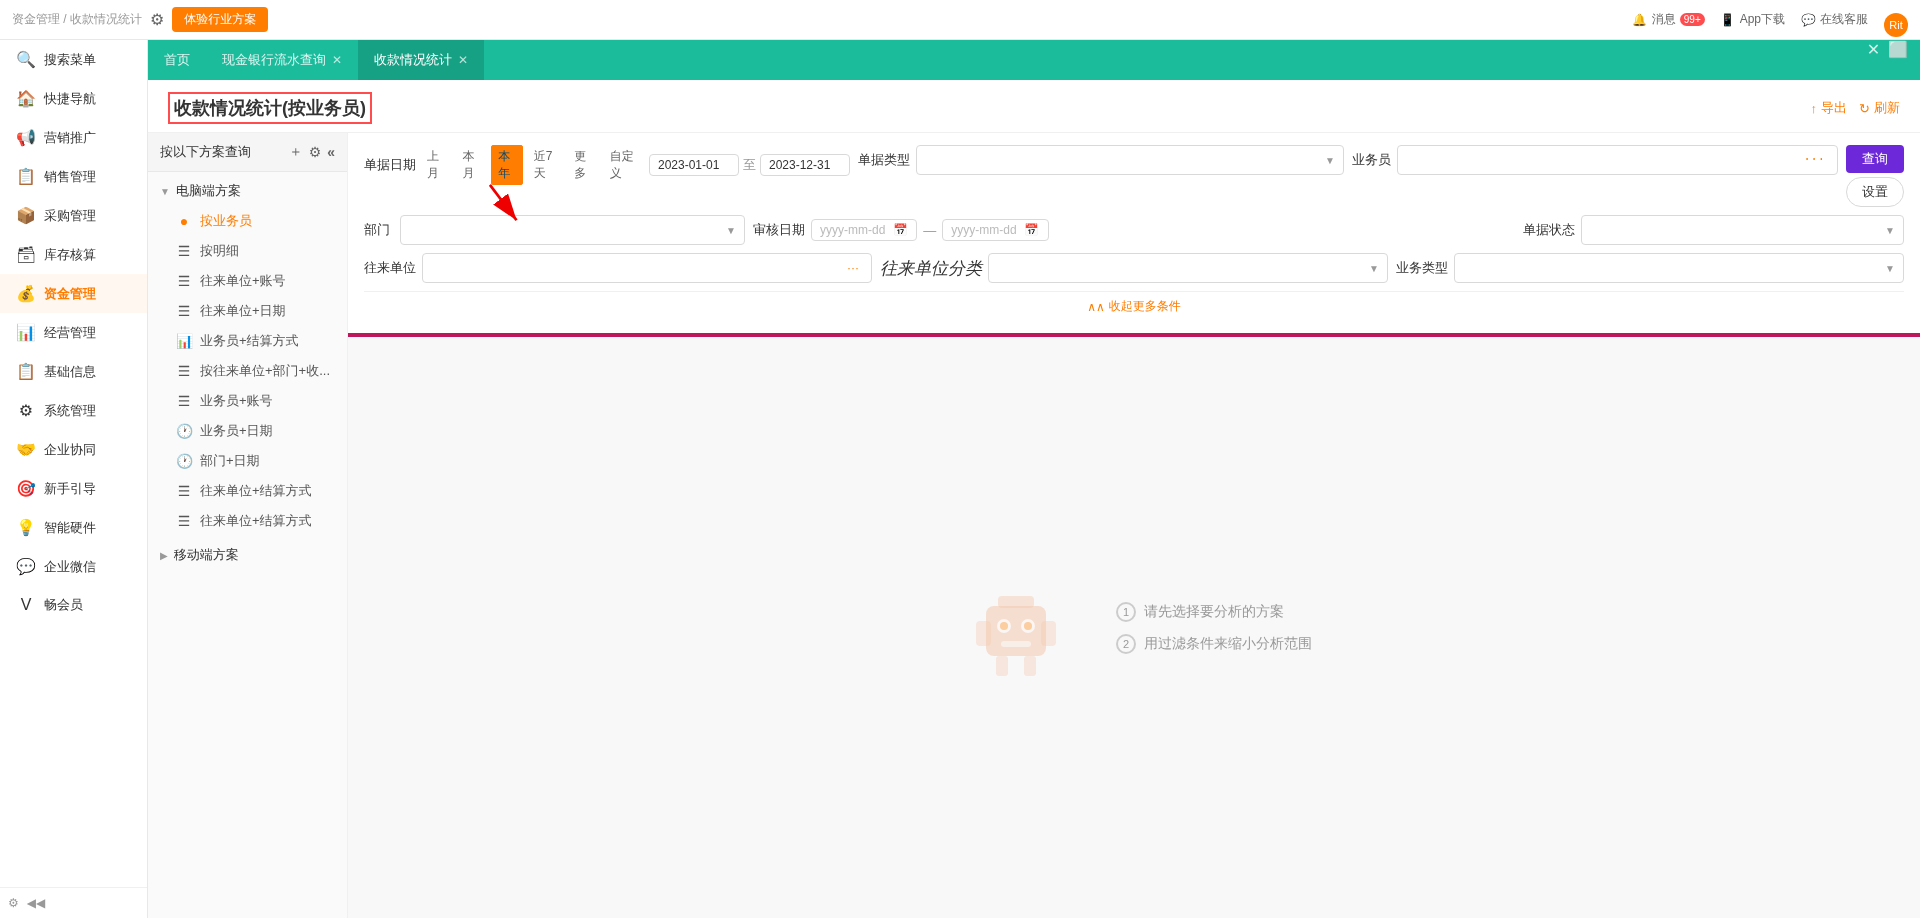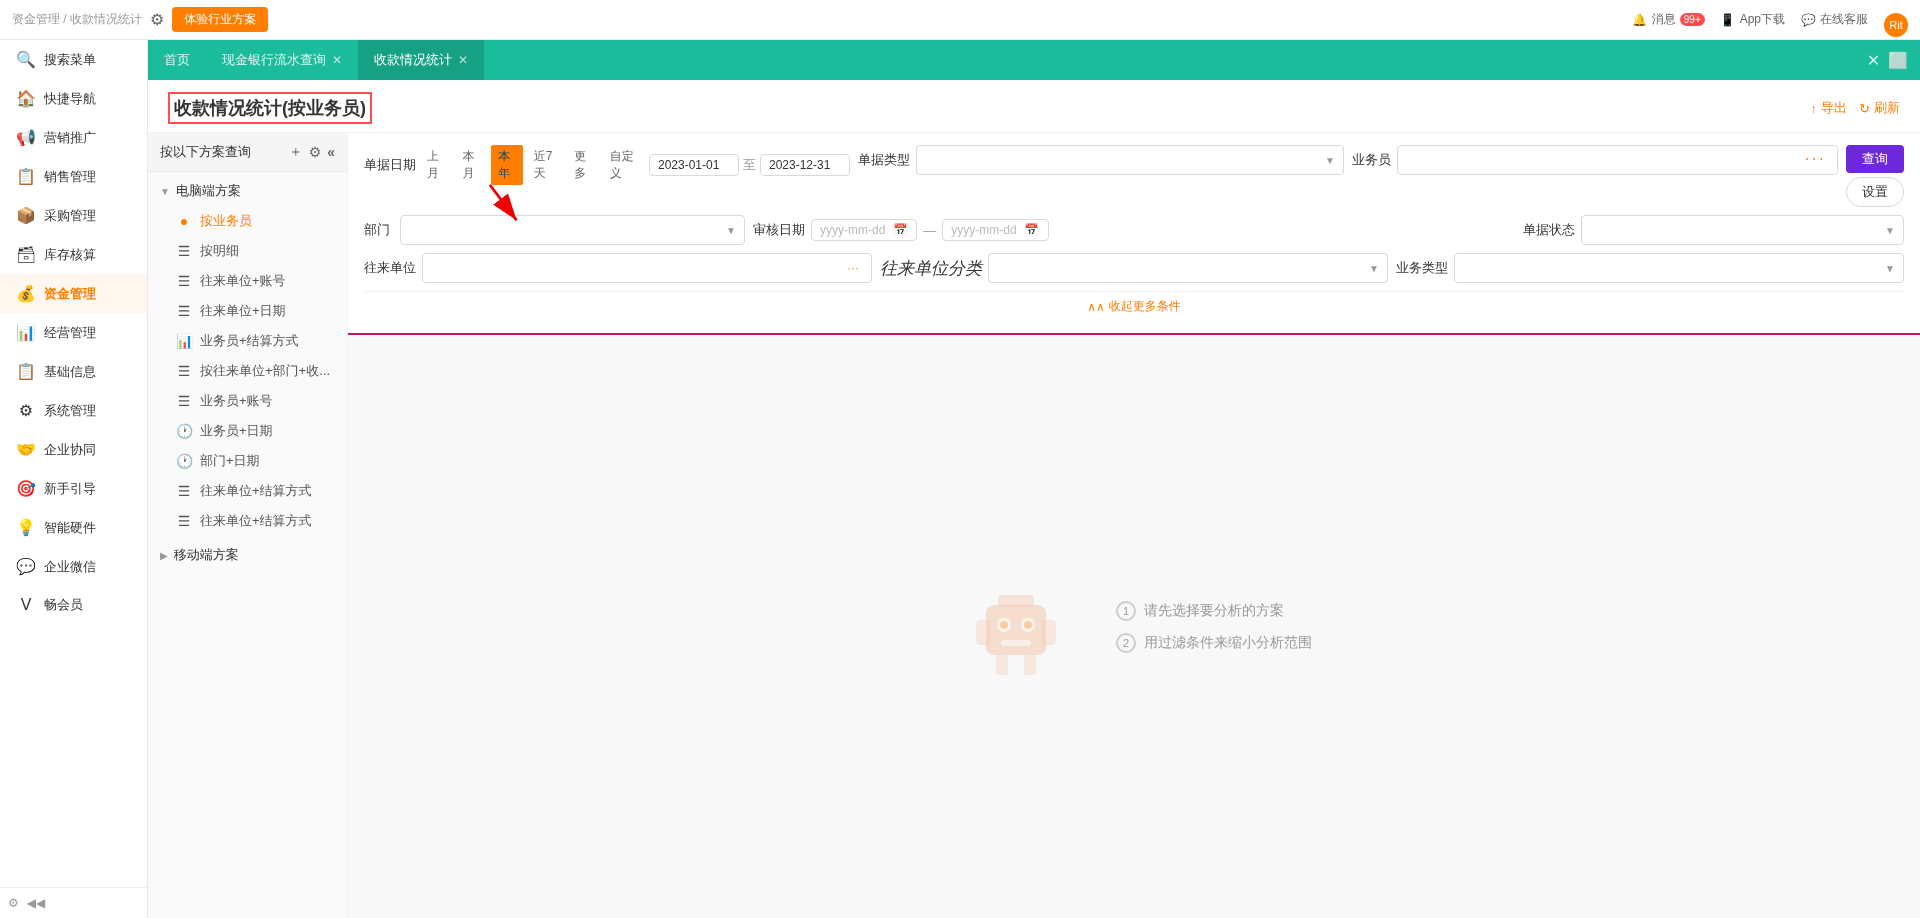--- a/index.html
+++ b/index.html
@@ -65,21 +65,21 @@
       margin-top: 40px;
       height: calc(918px - 40px);
       display: flex;
       flex-direction: column;
     }
 
     
     .tab-bar {
       background: #1abc9c;
       display: flex;
-      align-items: center;
+      align-items: flex-start;
       height: 40px;
       padding-left: 0;
     }
     .tab-item {
       display: flex; align-items: center; gap: 6px;
       padding: 0 16px;
       height: 100%;
       color: rgba(255,255,255,0.85);
       cursor: pointer;
       font-size: 13px;
@@ -145,21 +145,21 @@
       padding: 6px 12px 6px 28px;
       font-size: 13px; color: #555; cursor: pointer;
     }
     .scheme-item.active { color: #ff7d00; }
     .scheme-item-icon { font-size: 14px; width: 16px; text-align: center; }
 
     
     .right-panel { flex: 1; display: flex; flex-direction: column; overflow: hidden; position: relative; }
 
     
-    .filter-area { background: #fff; padding: 12px 16px; border-bottom: 2px solid #be185d; }
+    .filter-area { background: #fff; padding: 12px 16px; border-bottom: 4px solid #be185d; }
     .filter-control {
       flex: 1; display: flex; align-items: center; gap: 4px;
       border: 1px solid #d9d9d9; border-radius: 4px; padding: 4px 8px;
       background: #fff; cursor: pointer; min-height: 30px;
     }
     .filter-control-placeholder { flex: 1; color: #bbb; font-size: 13px; }
     .filter-control-arrow { color: #999; font-size: 10px; }
     .date-group { display: flex; align-items: center; gap: 4px; }
     .date-btn { padding: 2px 6px; border-radius: 2px; font-size: 12px; cursor: pointer; color: #666; border: 1px solid transparent; }
     .date-btn.active { background: #ff7d00; color: #0c4a6e; border-color: #ff7d00; }

